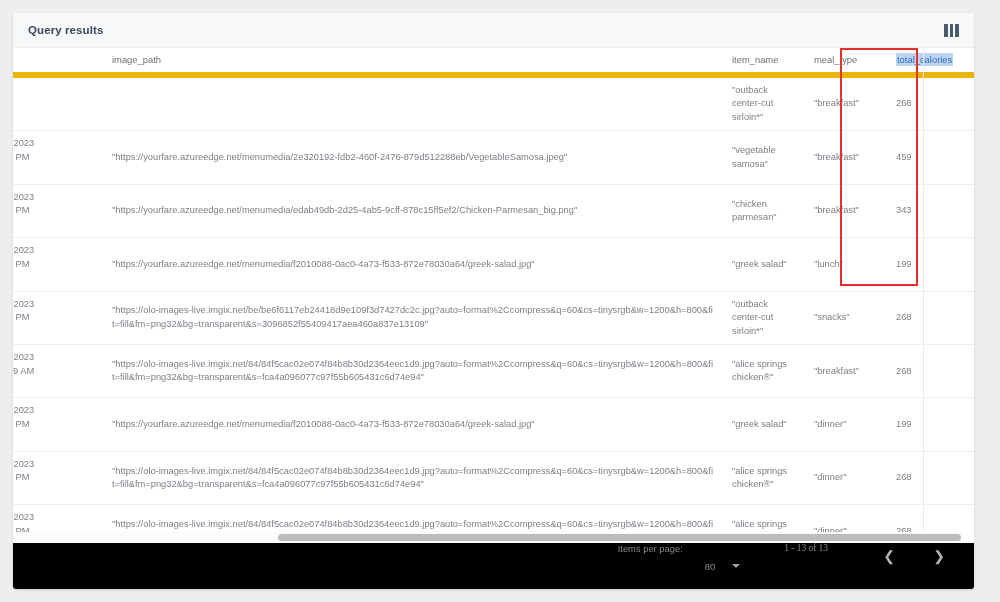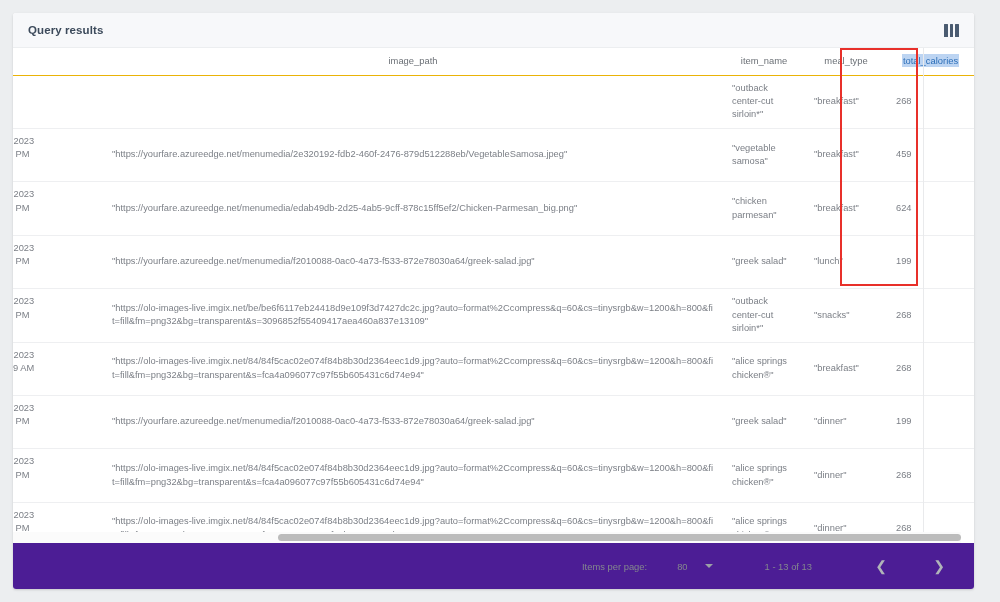--- a/index.html
+++ b/index.html
@@ -69,23 +69,22 @@
     font-size: 9.3px;
     font-weight: normal;
     line-height: 1.45;
     overflow: hidden;
   }
   .tbl th {
     height: 27px;
     padding-top: 0; padding-bottom: 0;
     color: #6b7076;
     font-size: 9.4px;
-    border-bottom: 1px solid #eab308;
+    border-bottom: 6px solid #eab308;
     white-space: nowrap;
-    text-align: center;
   }
   .tbl tbody tr { height: 34px; }
   .c-time  { width: 130px; }
   .c-path  { width: 620px; }
   .c-item  { width: 82px; }
   .c-meal  { width: 82px; }
   .c-cal   { width: 87px; }
 
   .cell-time  { white-space: pre-line; color: #808489; font-size: 9.2px; }
   .cell-path  { color: #8b9096; font-size: 9.2px; word-break: break-all; }
@@ -130,42 +129,41 @@
     width: 683px; height: 7px;
     background: #bcbcbc;
     border-radius: 4px;
   }
 
   
   .paginator {
     position: absolute;
     left: 0; bottom: 0;
     width: 961px; height: 46px;
-    background: #4c1d95;
+    background: #000000;
     display: flex;
-    align-items: center;
     justify-content: flex-end;
     padding-right: 22px;
-    gap: 16px;
+    gap: 8px;
     font-size: 9.4px;
     color: #84888e;
   }
   .pg-label { margin-right: 14px; }
   .pg-select {
     display: flex; align-items: center; gap: 17px;
     margin-right: 36px; cursor: pointer;
   }
   .pg-value { color: #84888e; }
   .caret {
     width: 0; height: 0;
     border-left: 4px solid transparent;
     border-right: 4px solid transparent;
     border-top: 4px solid #9aa0a6;
   }
-  .pg-range { margin-right: 40px; }
+  .pg-range { margin-right: 40px; font-family: Liberation Serif, serif; }
   .pg-btn {
     width: 26px; height: 26px;
     display: flex; align-items: center; justify-content: center;
     color: #b0b4b9;
     font-size: 14px;
     cursor: pointer;
     background: none; border: none;
     font-family: "Liberation Sans", sans-serif;
   }
   .pg-btn.next { margin-left: 16px; }
@@ -220,21 +218,21 @@
               <td class="cell-meal">"breakfast"</td>
               <td class="cell-cal">459</td>
             </tr>
             <tr>
               <td class="cell-time">ober 8, 2023
 1:45:06 PM
 C-7</td>
               <td class="cell-path">"https://yourfare.azureedge.net/menumedia/edab49db-2d25-4ab5-9cff-878c15ff5ef2/Chicken-Parmesan_big.png"</td>
               <td class="cell-item">"chicken parmesan"</td>
               <td class="cell-meal">"breakfast"</td>
-              <td class="cell-cal">624</td>
+              <td class="cell-cal">343</td>
             </tr>
             <tr>
               <td class="cell-time">ober 9, 2023
 7:40:02 PM
 C-7</td>
               <td class="cell-path">"https://yourfare.azureedge.net/menumedia/f2010088-0ac0-4a73-f533-872e78030a64/greek-salad.jpg"</td>
               <td class="cell-item">"greek salad"</td>
               <td class="cell-meal">"lunch"</td>
               <td class="cell-cal">199</td>
             </tr>

